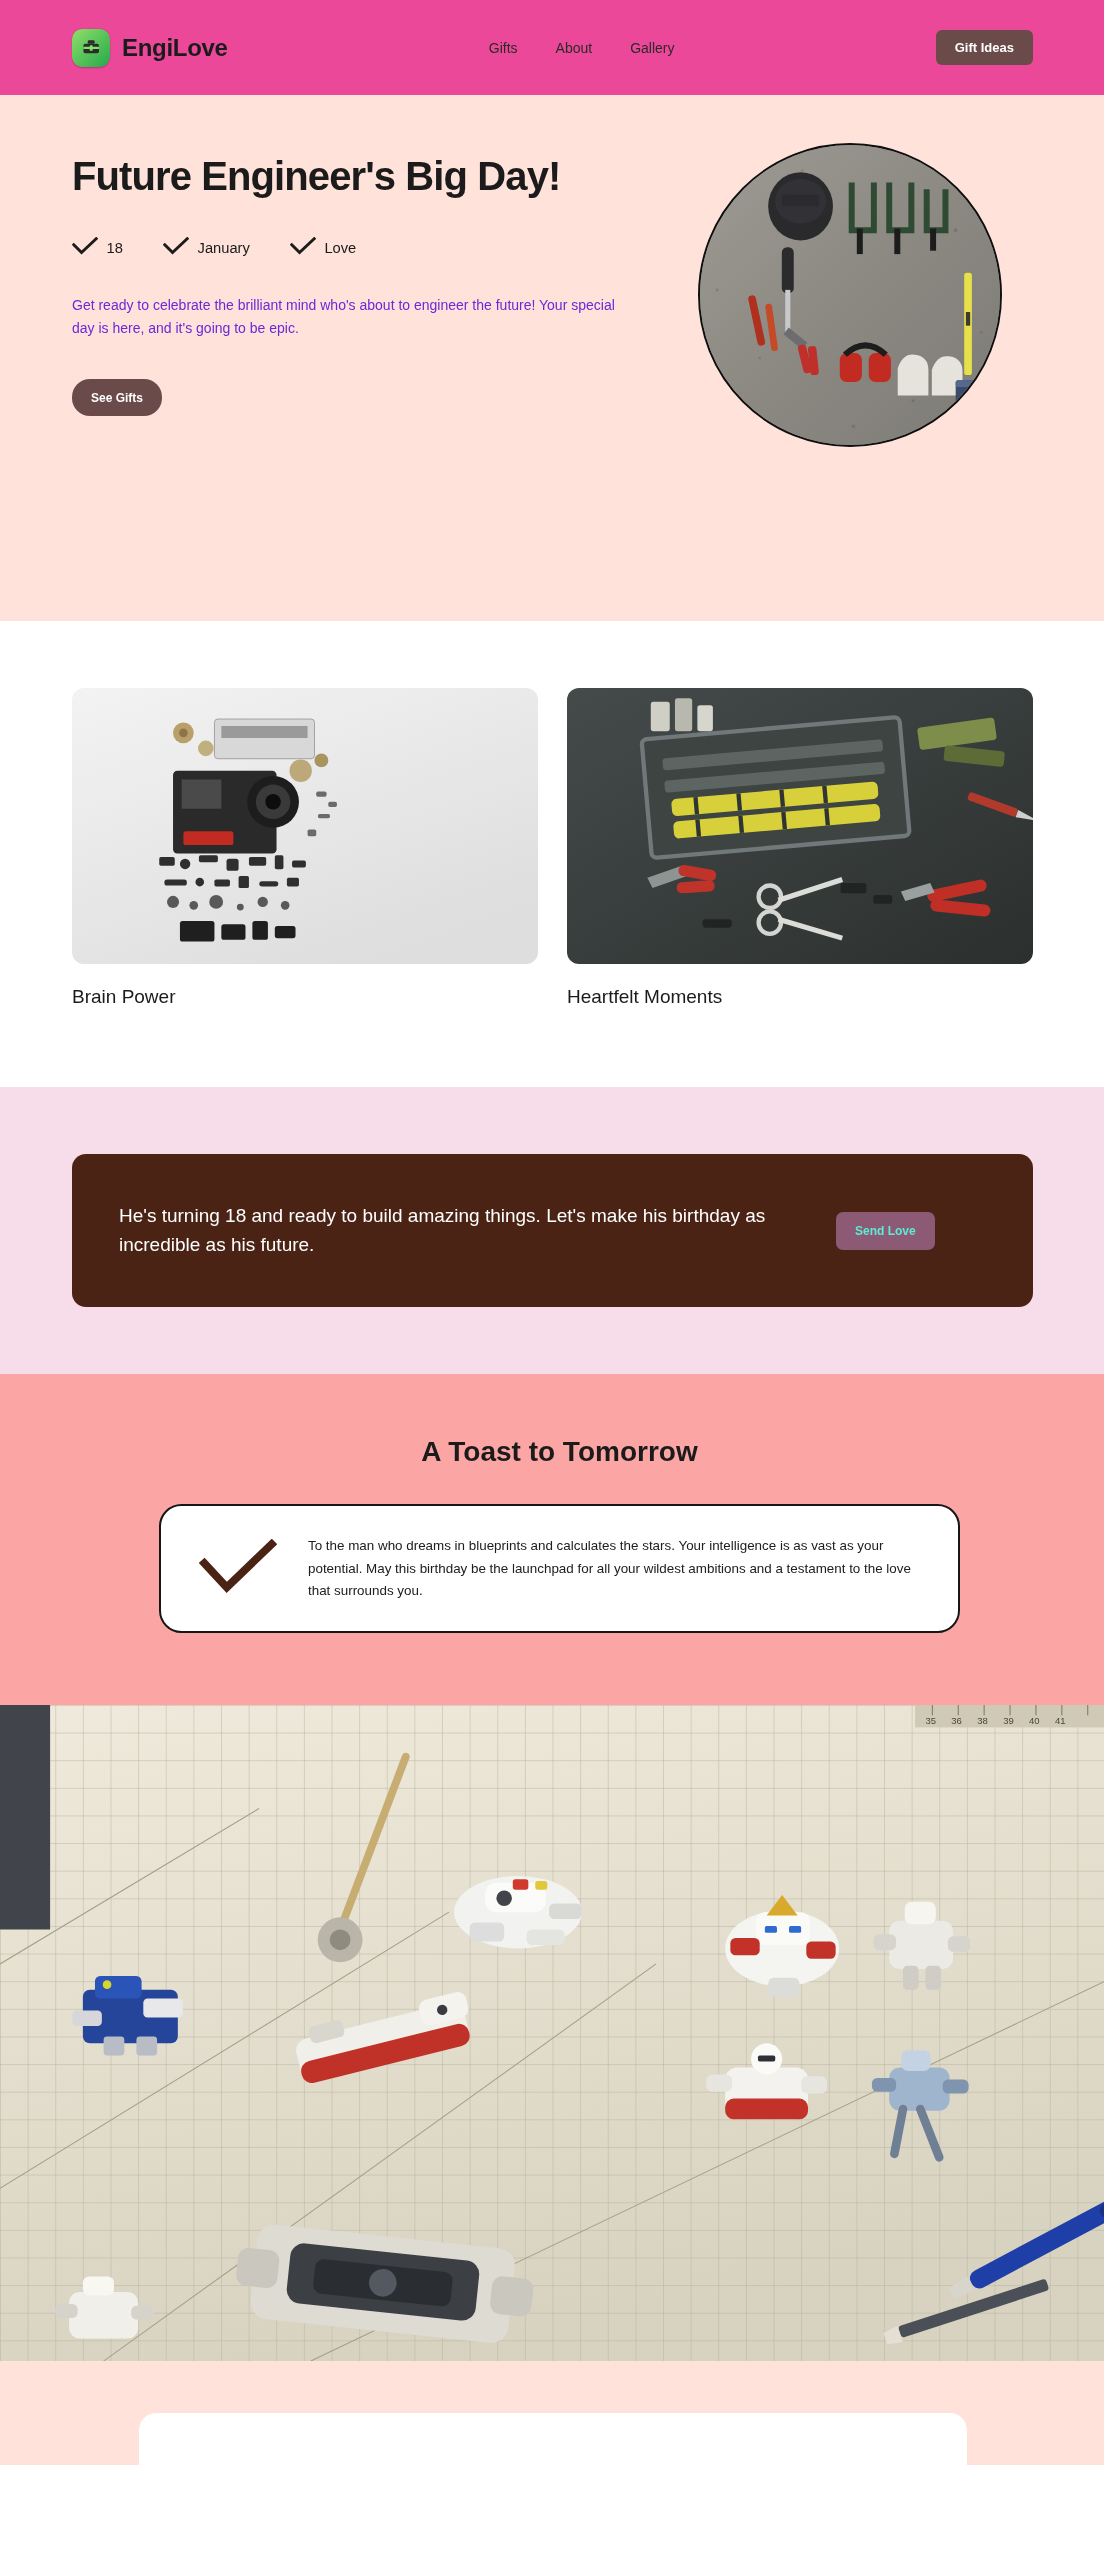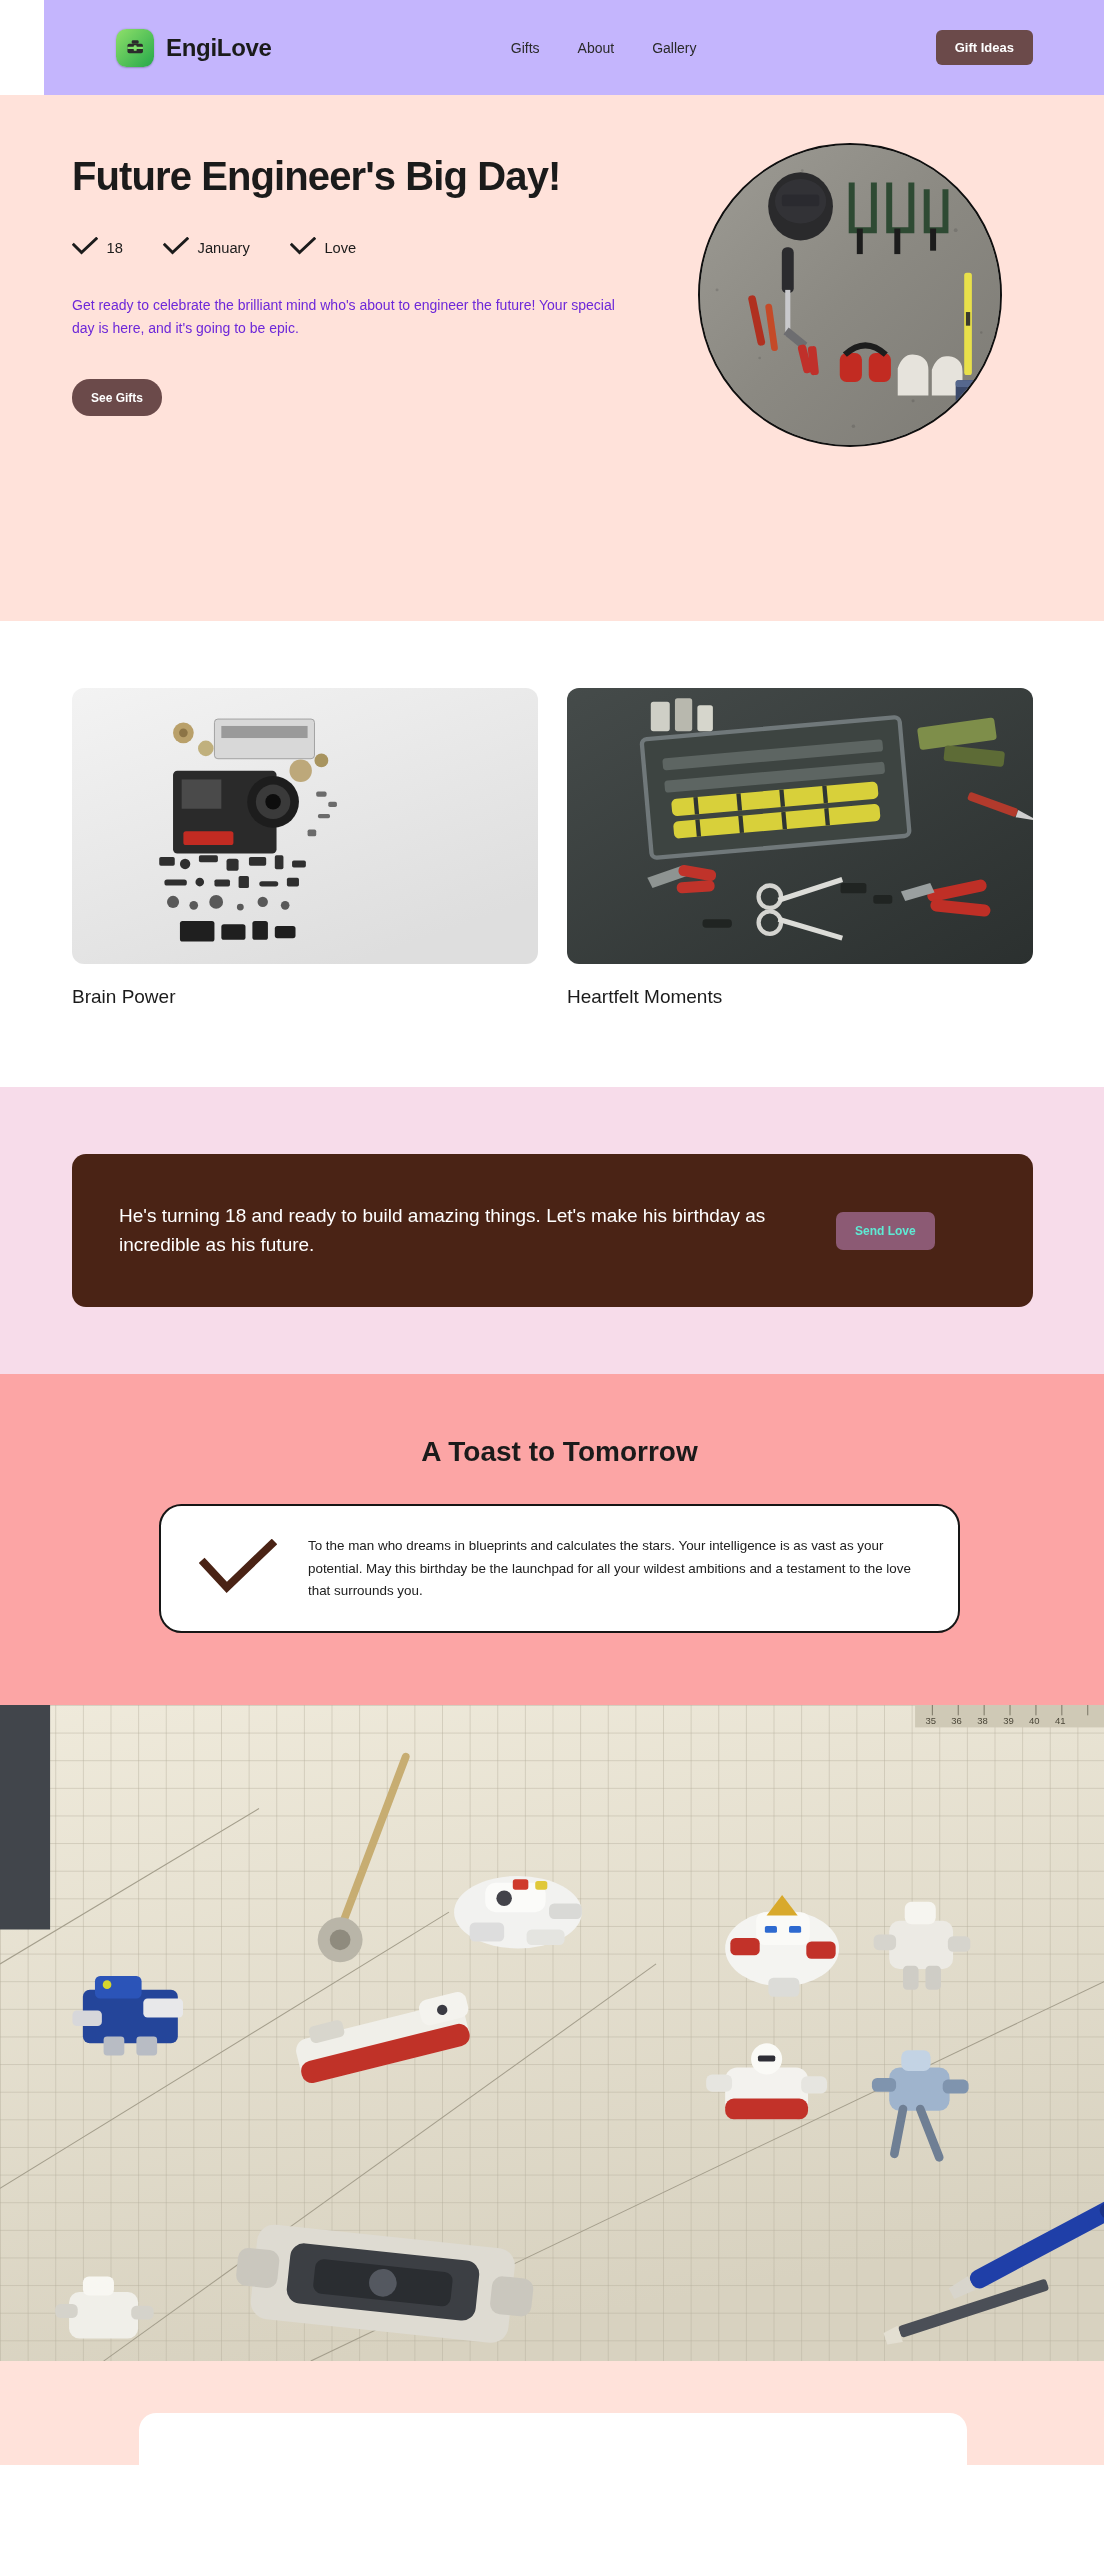--- a/index.html
+++ b/index.html
@@ -6,26 +6,25 @@
   html, body {
     width: 1105px;
     background: #ffffff;
     font-family: "Liberation Sans", sans-serif;
     color: #1b1b1b;
   }
   body { width: 1105px; overflow-x: hidden; }
 
   
   .header {
-    background: #c4b5fd;
+    background: #ec4899;
     height: 95px;
     display: flex;
     align-items: center;
     padding: 0 72px;
-    margin-left: 44px;
   }
   .brand { display: flex; align-items: center; gap: 12px; }
   .logo-badge {
     width: 38px; height: 38px; border-radius: 10.4px;
     background: linear-gradient(135deg,#8fe06a,#25a84a);
     display: flex; align-items: center; justify-content: center;
     box-shadow: 0 0.9px 1.7px rgba(0,0,0,.25);
   }
   .logo-badge svg { display: block; }
   .brand-name { font-size: 24px; font-weight: 700; letter-spacing: -0.3px; }

